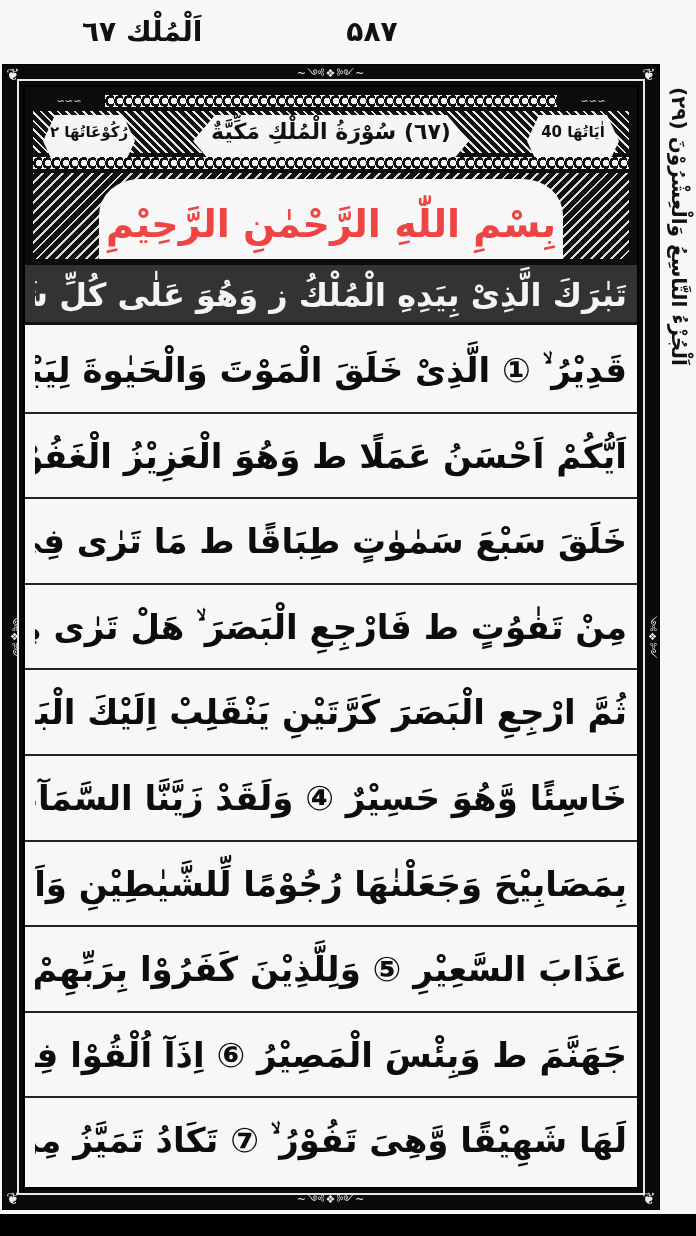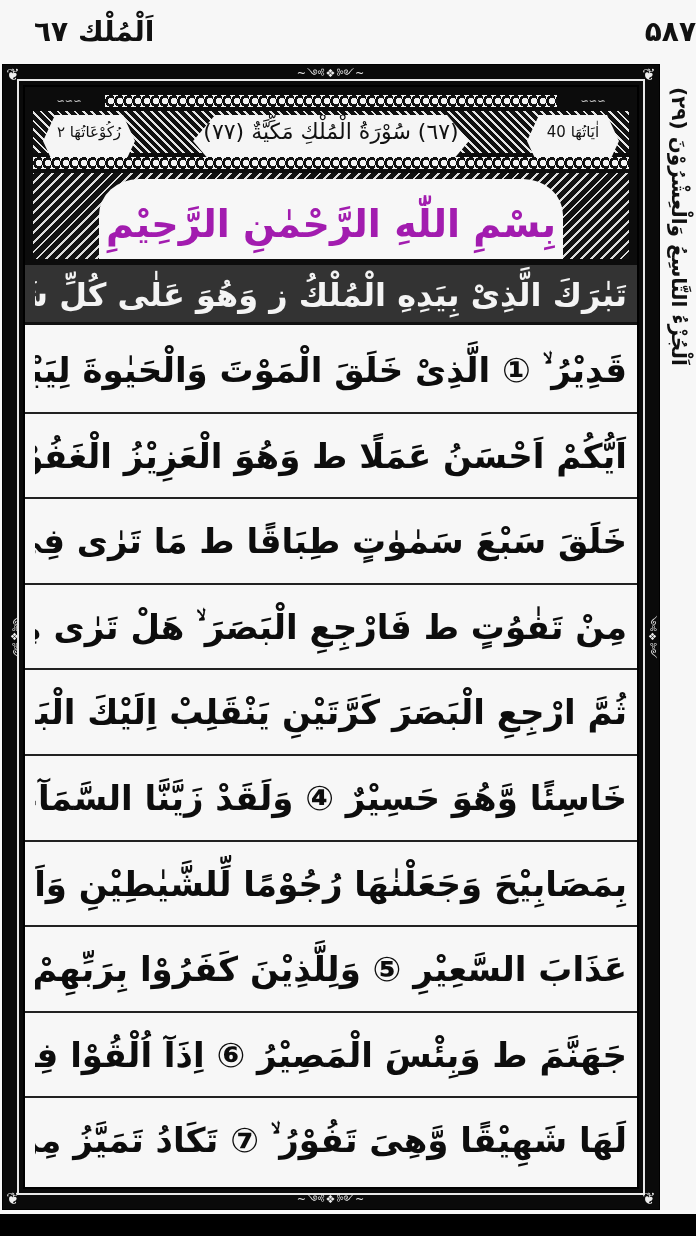--- a/index.html
+++ b/index.html
@@ -8,23 +8,24 @@
 
   
   .page-header {
     position: absolute; left: 0; top: 0; width: 696px; height: 64px;
     background: #f7f7f7;
   }
   .page-header .hdr {
     position: absolute; top: 12px; font-size: 28px; font-weight: bold;
     line-height: 40px; direction: rtl; color: #111;
     font-family: "DejaVu Sans", sans-serif;
+    margin-left: 48px;
   }
   .hdr-right { right: 40px; }
-  .hdr-center { left: 0; right: 0; }
+  .hdr-center { left: 0; right: 0; text-align: center; }
   .hdr-left { left: 34px; }
 
   
   .frame {
     position: absolute; left: 2px; top: 64px; width: 658px; height: 1146px;
     background: #0a0a0a; border: 1px solid #000;
   }
   .frame-inner-line {
     position: absolute; left: 14px; top: 14px; right: 14px; bottom: 14px;
     border: 2px solid #e8e8e8;
@@ -70,21 +71,21 @@
 
   .title-strip {
     position: absolute; left: 8px; right: 8px; top: 24px; height: 42px;
     background:
       repeating-linear-gradient(45deg, #111 0 4px, #e6e6e6 4px 6px),
       #111;
   }
   .cartouche {
     position: absolute; top: 4px; height: 52px; background: #f5f5f5;
     clip-path: polygon(12px 0, calc(100% - 12px) 0, 100% 50%, calc(100% - 12px) 100%, 12px 100%, 0 50%);
-    direction: rtl; text-align: center; font-weight: normal; line-height: 34px; color: #111;
+    direction: rtl; text-align: center; font-weight: bold; line-height: 34px; color: #111;
   }
   .cart-ruku { left: 10px; width: 92px; font-size: 15px; }
   .cart-ayat { right: 10px; width: 92px; font-size: 15px; }
   .cart-surah {
     left: 160px; right: 160px; font-size: 22px;
     clip-path: polygon(22px 0, calc(100% - 22px) 0, 100% 50%, calc(100% - 22px) 100%, 22px 100%, 0 50%);
   }
 
   .bismillah-panel {
     position: absolute; left: 8px; right: 8px; top: 86px; height: 86px;
@@ -92,21 +93,21 @@
       repeating-linear-gradient(-45deg, #111 0 5px, #dcdcdc 5px 7px),
       #111;
   }
   .bismillah-arch {
     position: absolute; left: 66px; right: 66px; top: 6px; bottom: 0;
     background: #f7f7f7;
     border-radius: 40px 40px 0 0 / 36px 36px 0 0;
   }
   .bismillah-text {
     position: absolute; left: 0; right: 0; top: 12px; text-align: center;
-    font-size: 38px; font-weight: bold; direction: rtl; color: #a21caf; line-height: 66px;
+    font-size: 38px; font-weight: bold; direction: rtl; color: #ef4444; line-height: 66px;
   }
 
   
   .first-line-band {
     position: absolute; left: 0; right: 0; top: 178px; height: 60px;
     background: #333333; border-bottom: 3px solid #111;
   }
   .first-line-band .line-text {
     color: #f4f4f4;
   }

